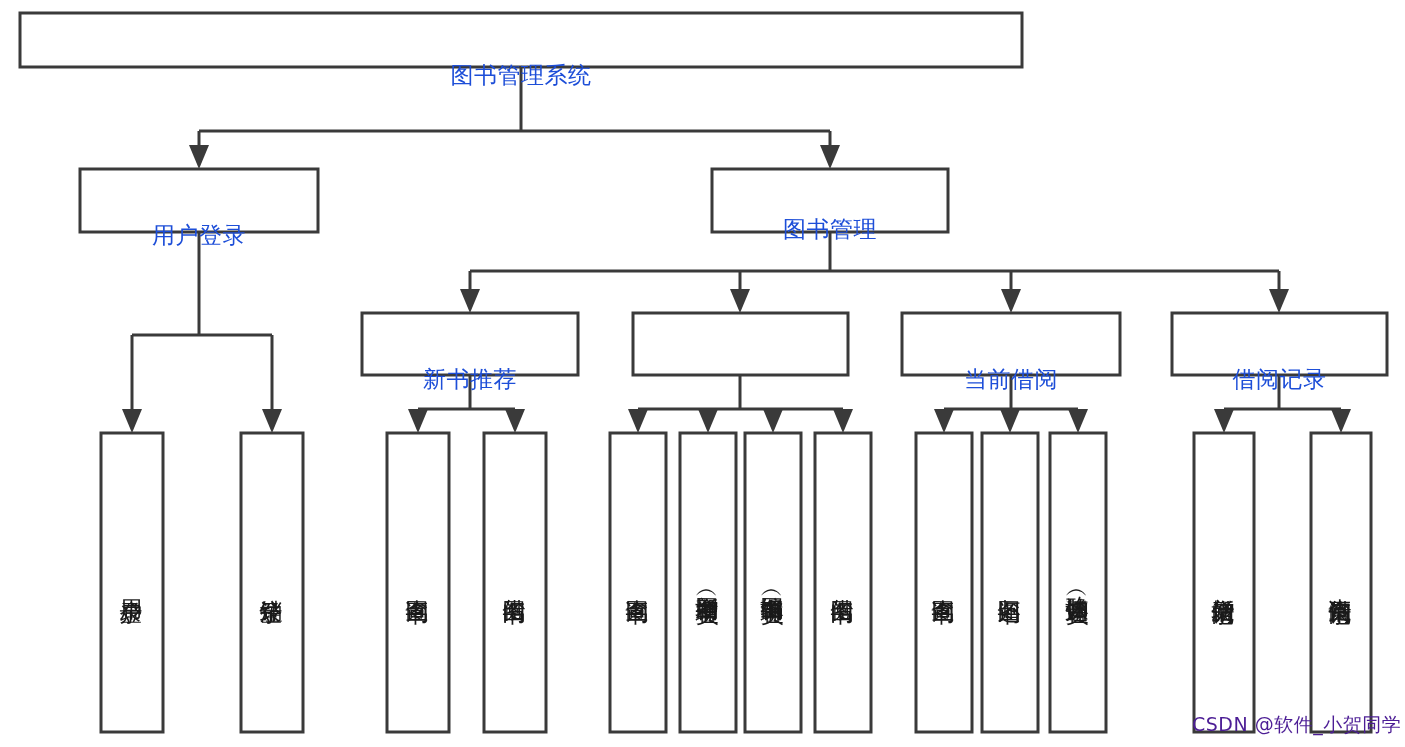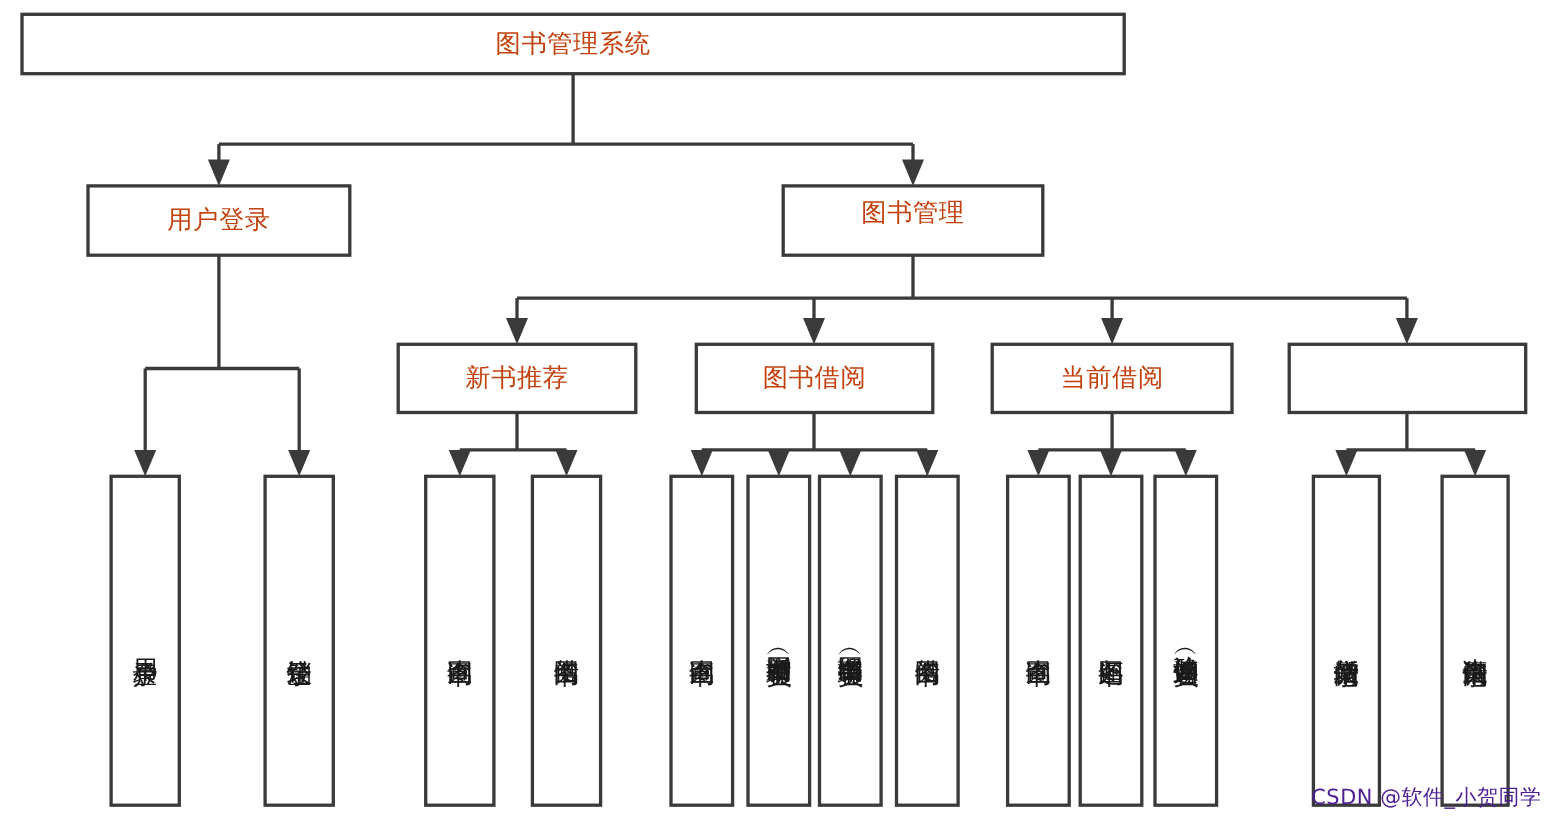--- a/index.html
+++ b/index.html
@@ -40,26 +40,27 @@
   }
   .arrow-head {
     fill: #3a3a3a;
     stroke: none;
   }
   .node-label-h {
     position: absolute;
     display: flex;
     align-items: center;
     justify-content: center;
-    color: #c2410c;
+    color: #1d4ed8;
     font-size: 23px;
     line-height: 1.15;
     letter-spacing: 0.5px;
     white-space: nowrap;
     pointer-events: none;
+    margin-top: 35px;
   }
   .node-label-v {
     position: absolute;
     display: flex;
     align-items: center;
     justify-content: center;
     color: #1a1a1a;
     font-size: 23px;
     letter-spacing: 1px;
     writing-mode: vertical-rl;
@@ -184,24 +185,24 @@
   </svg>
 
   <div class="node-label-h" style="left:20px; top:13px; width:1002px; height:54px;">图书管理系统</div>
 
   <div class="node-label-h" style="left:80px; top:169px; width:238px; height:63px;">用户登录</div>
 
   <div class="node-label-h" style="left:712px; top:169px; width:236px; height:50px;">图书管理</div>
 
   <div class="node-label-h" style="left:362px; top:313px; width:216px; height:62px;">新书推荐</div>
 
-  <div class="node-label-h" style="left:633px; top:313px; width:215px; height:62px;">图书借阅</div>
 
   <div class="node-label-h" style="left:902px; top:313px; width:218px; height:62px;border-radius:27px;">当前借阅</div>
 
+  <div class="node-label-h" style="left:1172px; top:313px; width:215px; height:62px;">借阅记录</div>
 
   <div class="node-label-v" style="left:101px; top:433px; width:62px; height:299px;">用户登录</div>
 
   <div class="node-label-v" style="left:241px; top:433px; width:62px; height:299px;">注销登录</div>
 
   <div class="node-label-v" style="left:387px; top:433px; width:62px; height:299px;">查询图书</div>
 
   <div class="node-label-v" style="left:484px; top:433px; width:62px; height:299px;">借阅图书</div>
 
   <div class="node-label-v" style="left:610px; top:433px; width:56px; height:299px;">查询图书</div>

